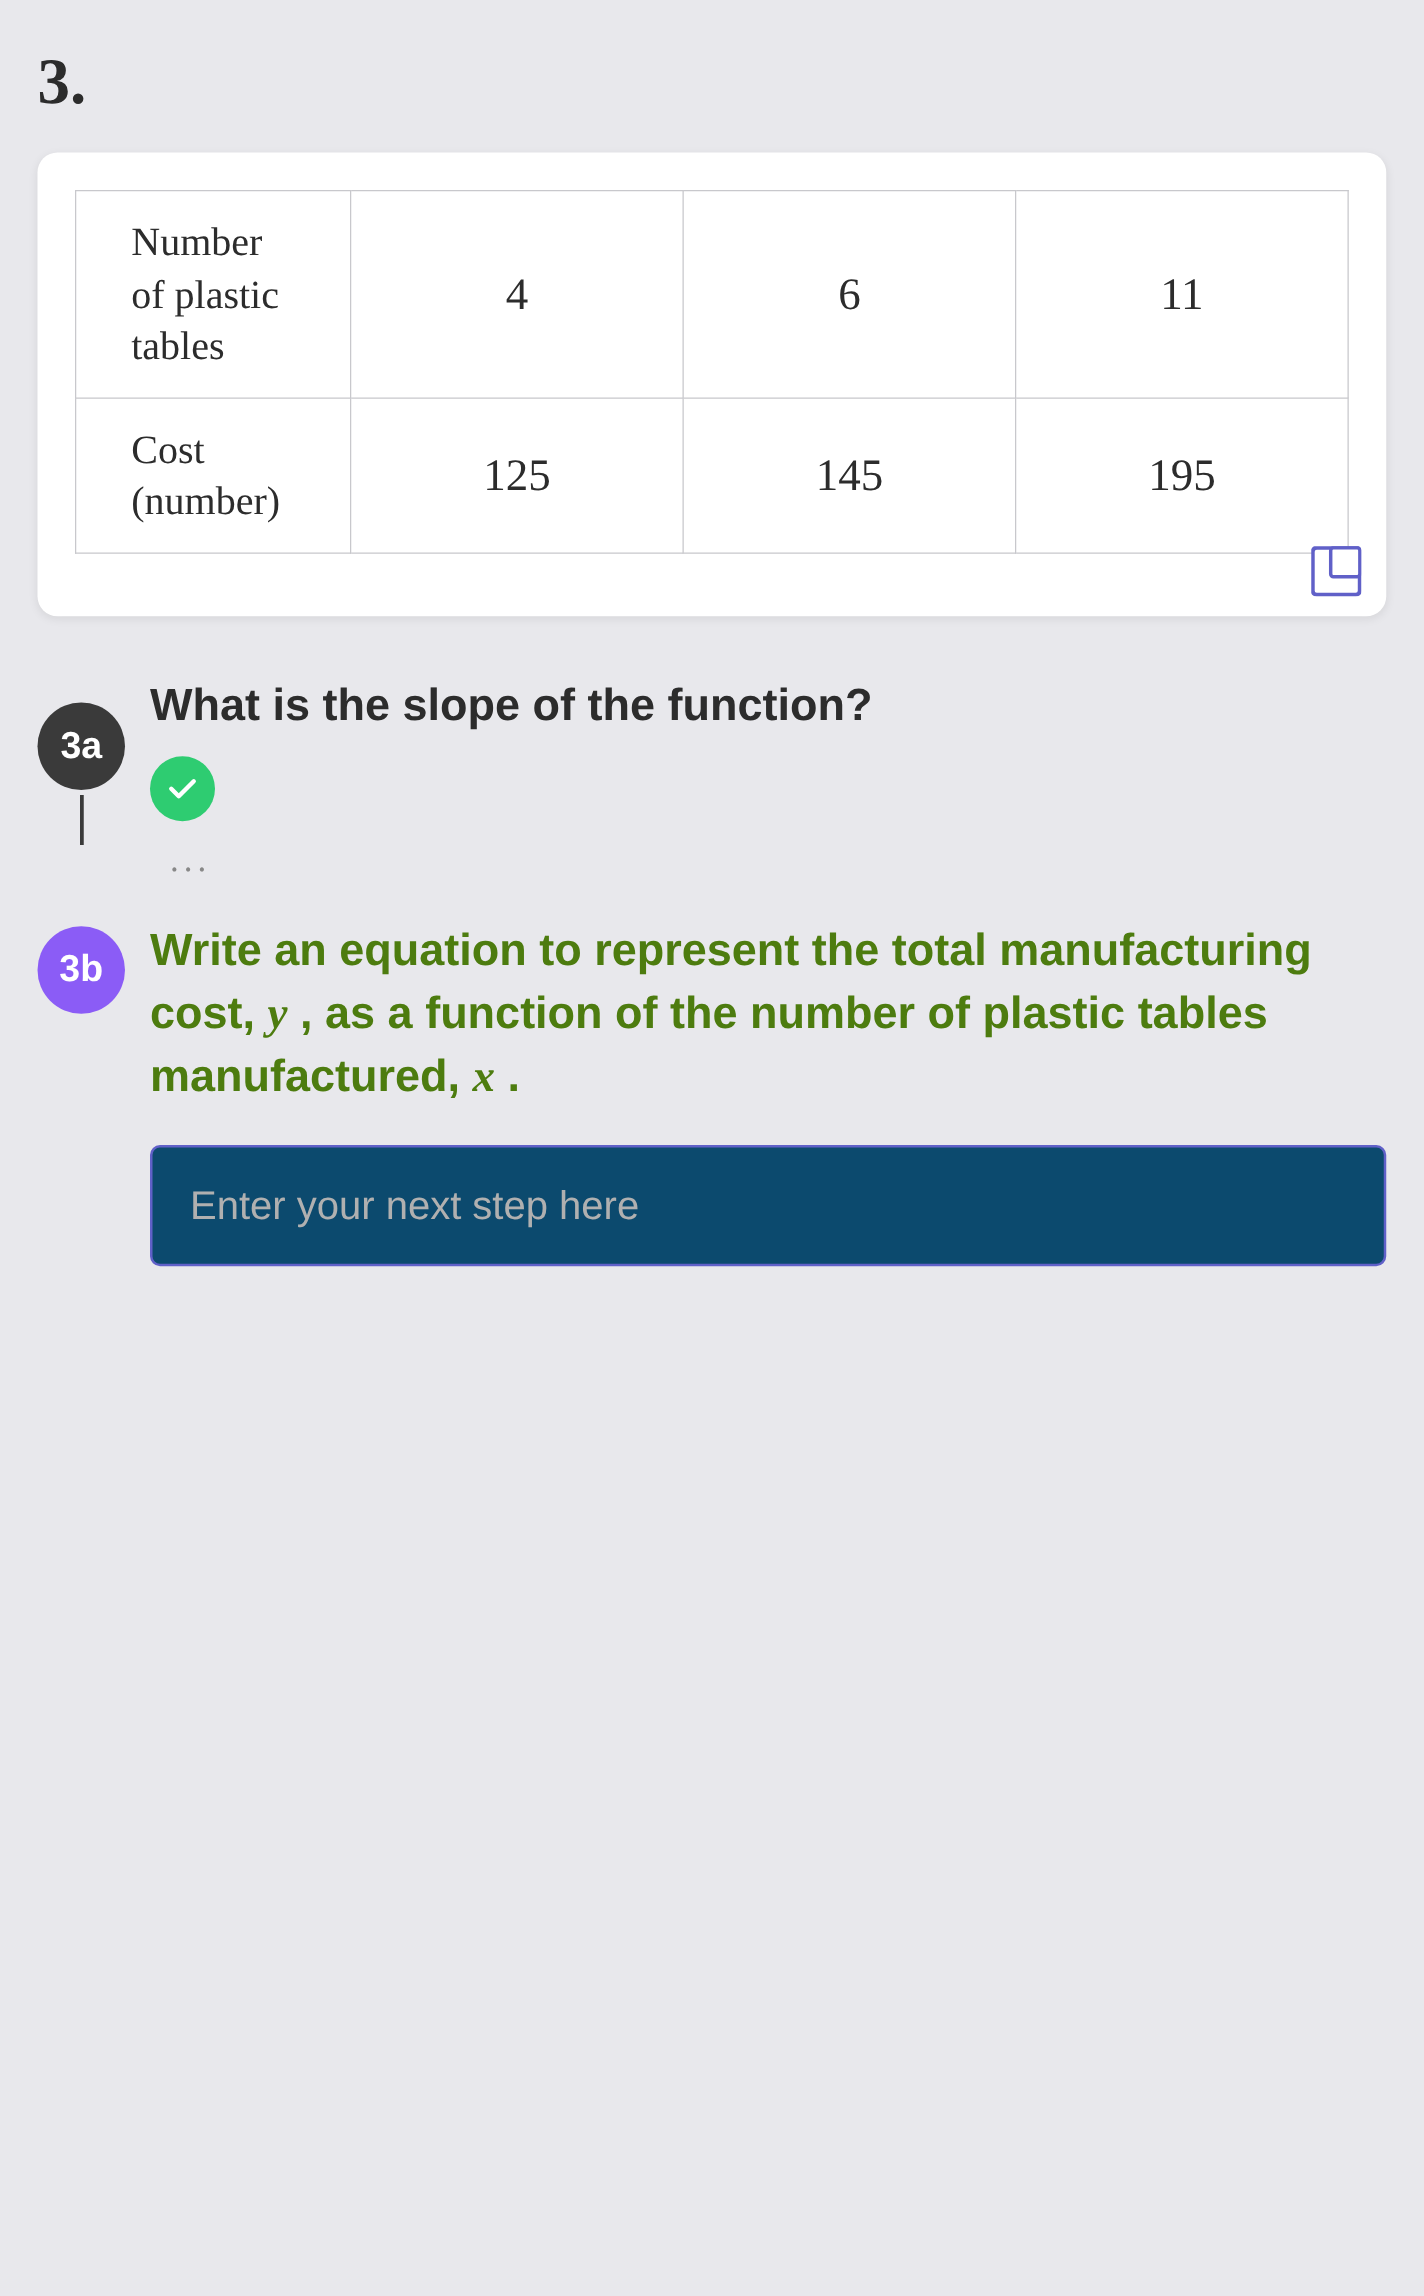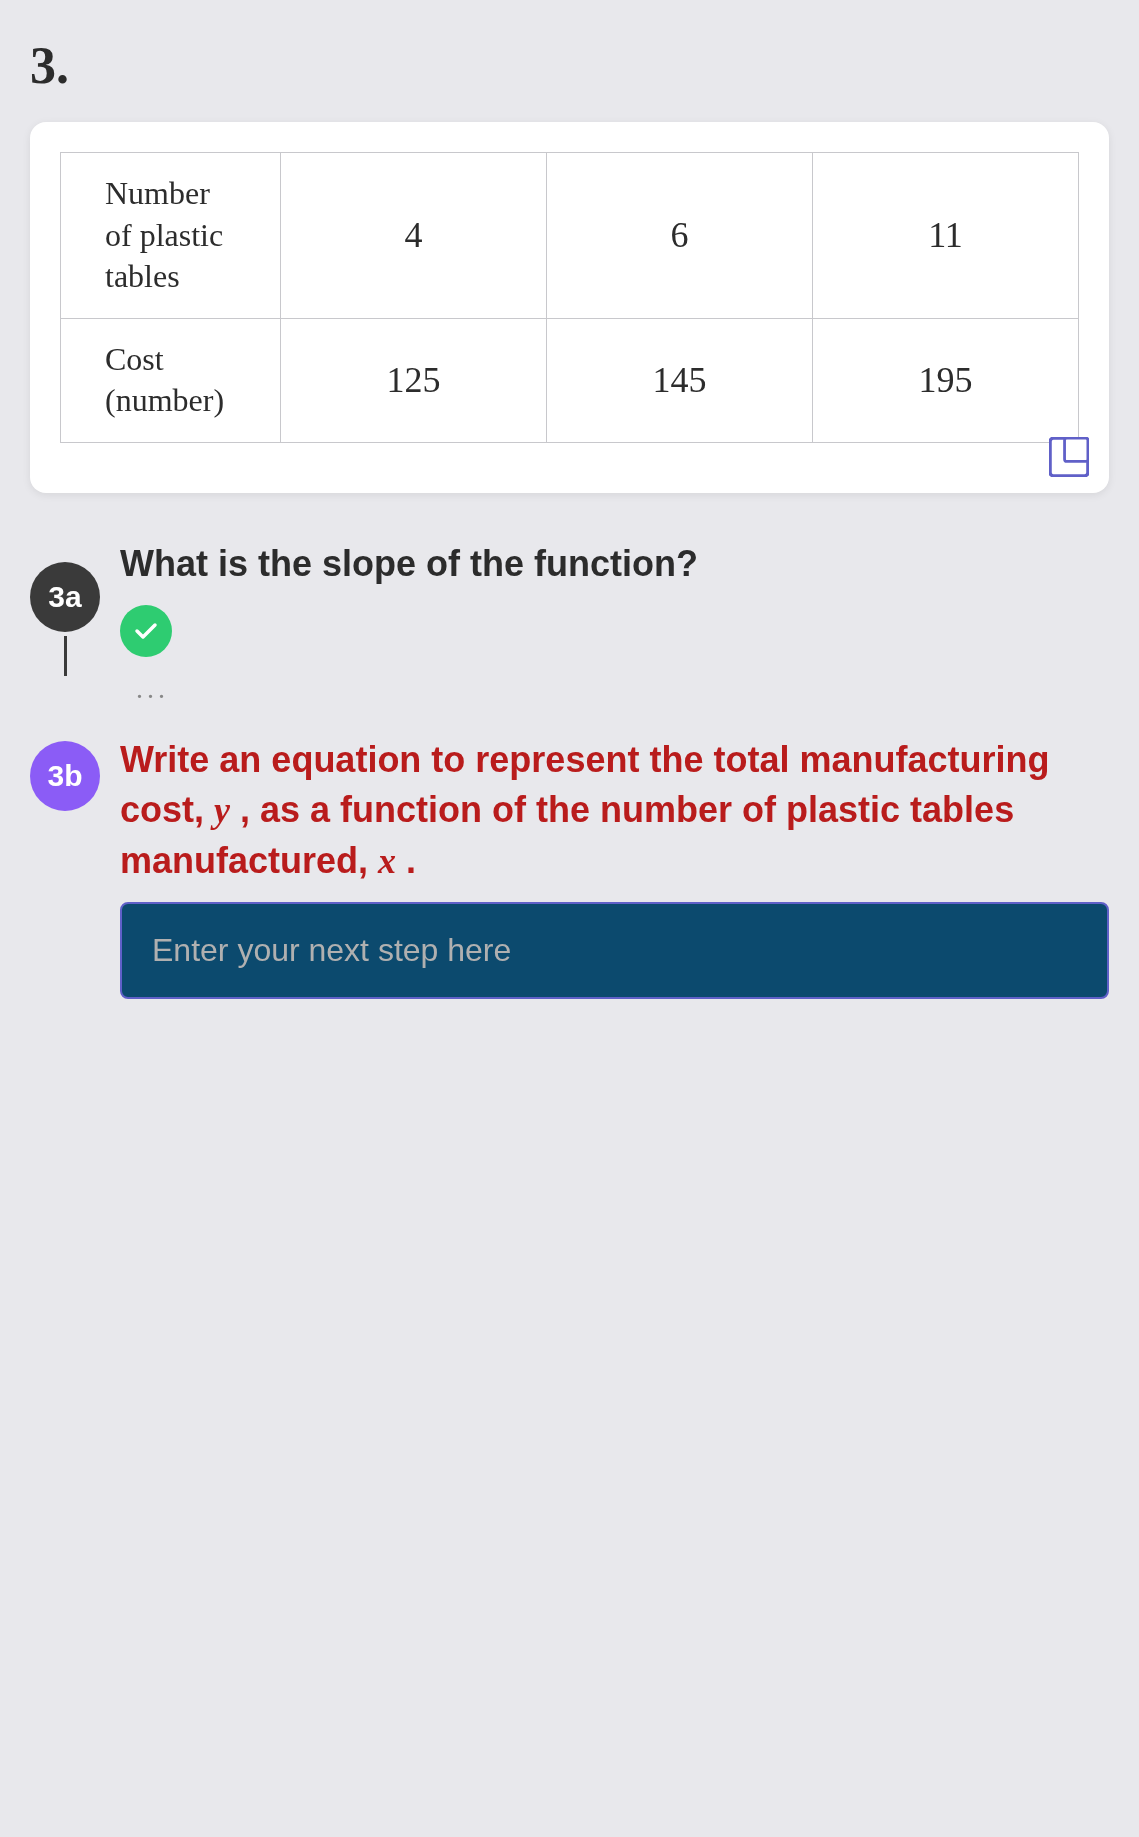--- a/index.html
+++ b/index.html
@@ -207,23 +207,23 @@
       margin-top: 6px;
     }
 
     .sub-question-3b-content {
       flex: 1;
     }
 
     .sub-question-3b-label {
       font-size: 36px;
       font-weight: bold;
-      color: #b91c1c;
+      color: #4d7c0f;
       line-height: 1.4;
-      margin-bottom: 16px;
+      margin-bottom: 30px;
       font-family: Arial, sans-serif;
     }
 
     .sub-question-3b-label .math-italic {
       font-style: italic;
       font-family: Georgia, serif;
     }
 
     .input-area {
       border: 2.5px solid #6060c8;

